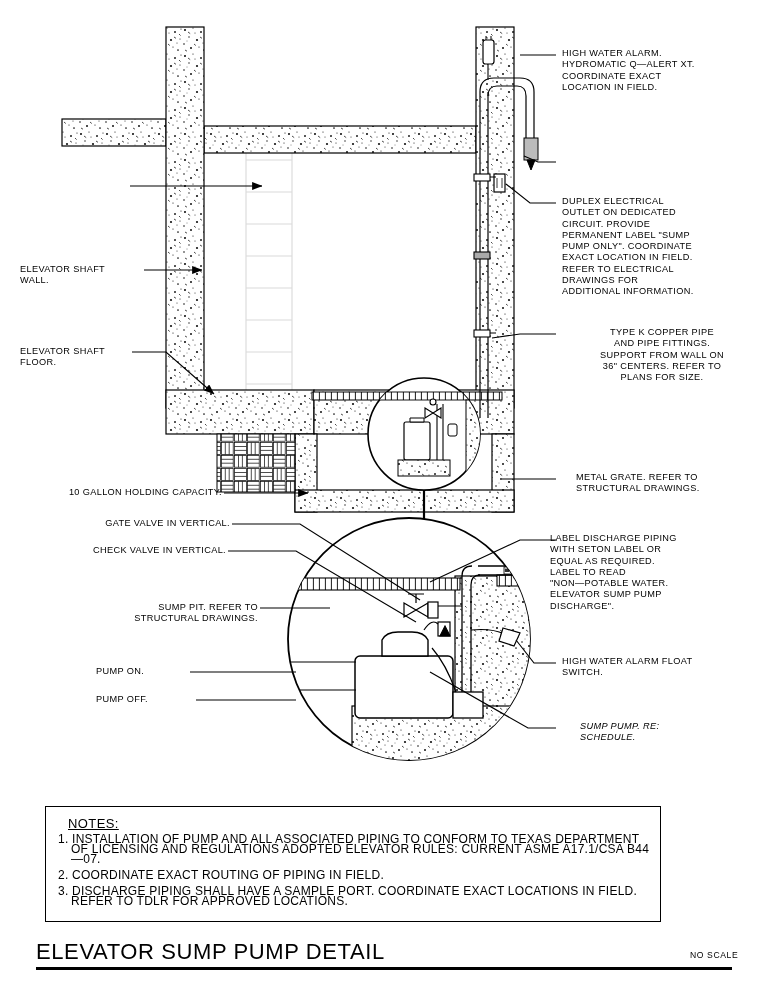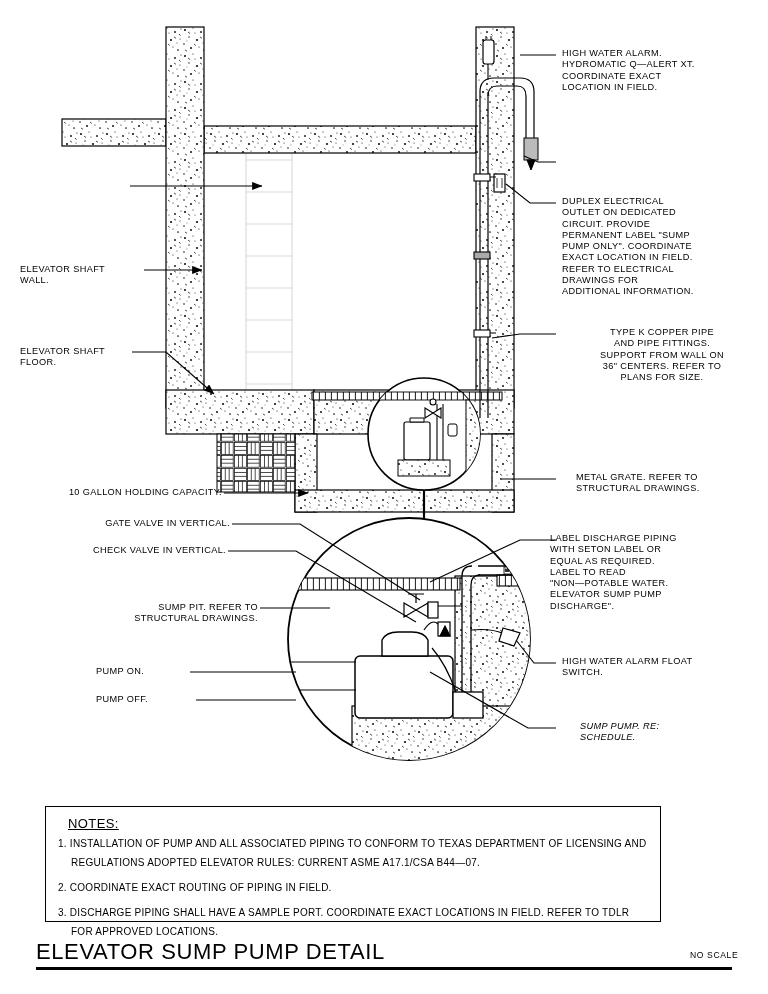--- a/index.html
+++ b/index.html
@@ -20,21 +20,21 @@
   #notes-box{
     position:absolute;left:45px;top:806px;width:616px;height:116px;
     border:1.6px solid #000;box-sizing:border-box;background:#fff;
   }
   #notes-inner{position:absolute;left:12px;top:9px;width:596px;}
   .notes-head{
     font-size:13px;letter-spacing:.4px;text-decoration:underline;
     margin:0 0 3px 10px;
   }
   .note-item{
-    font-size:10px;line-height:19px;letter-spacing:.25px;
+    font-size:12px;line-height:10px;letter-spacing:.25px;
     margin:0 0 6px 0;padding-left:13px;text-indent:-13px;
   }
   #notes-shadow{
     position:absolute;left:49px;top:810px;width:616px;height:116px;
     background:#000;z-index:-1;
   }
   #title-rule{position:absolute;left:36px;top:967px;width:696px;height:3px;background:#000;}
   #title-text{
     position:absolute;left:36px;top:939px;font-size:22px;letter-spacing:.6px;
     font-family:"Liberation Sans","DejaVu Sans",sans-serif;

